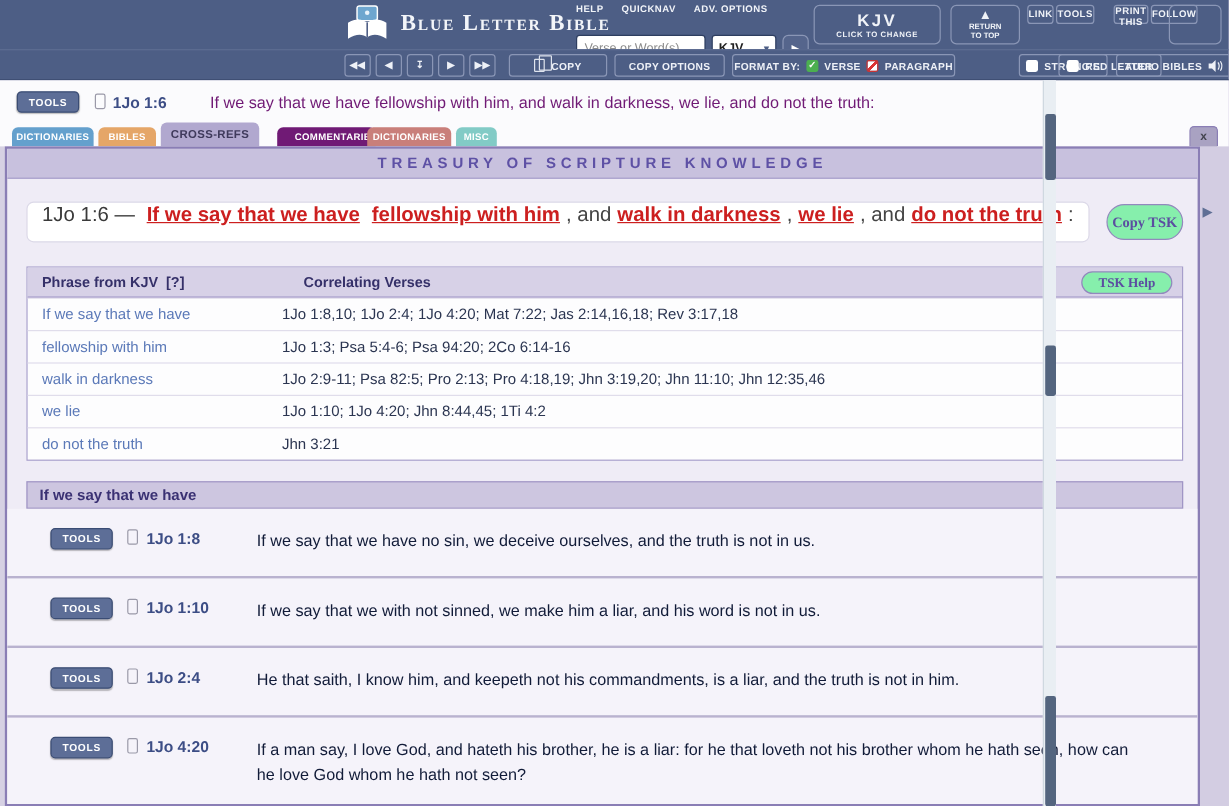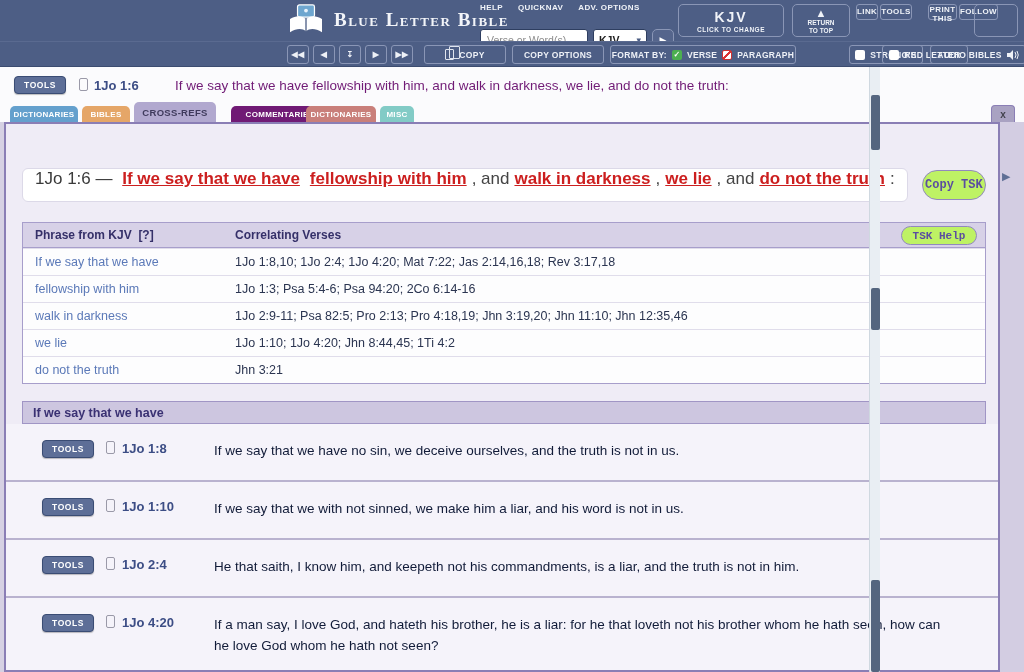--- a/index.html
+++ b/index.html
@@ -94,28 +94,28 @@
     border:2px solid #8a7eb5; background:#efecf6; overflow:hidden; }
   .tsk-title { height:25px; background:#c8c1de; border-bottom:1px solid #a79ecb; display:flex;
     align-items:center; justify-content:center; color:#5e51a5; font-size:12.5px; font-weight:bold;
     letter-spacing:4px; }
 
   .phrase-row { position:absolute; left:16px; top:44px; width:964px; height:34px; display:flex; gap:14px; }
   .phrase-box { flex:1; background:#fff; border:1px solid #dcd9e8; border-radius:6px;
     display:flex; align-items:flex-start; padding:0 12px; font-size:17px; color:#3a3a3a; white-space:pre; }
   .phrase-box .rlink { color:#cc1f1f; font-weight:bold; text-decoration:underline; cursor:pointer; margin:0 5px; }
   .phrase-box .sep { color:#444; }
-  .pill { background:#bef264; border:1.5px solid #9289bd; border-radius:16px; color:#5b4da0;
-    font-weight:bold; cursor:pointer; font-family:Liberation Mono, monospace; }
+  .pill { background:#86efac; border:1.5px solid #9289bd; border-radius:16px; color:#5b4da0;
+    font-weight:bold; cursor:pointer; font-family:Liberation Serif, serif; }
   .copy-tsk { width:96px; height:30px; font-size:12px; align-self:center; }
 
   .tsk-table { position:absolute; left:16px; top:98px; width:964px; background:#fdfdfe;
     border:1px solid #a79ecb; }
   .thead { position:relative; height:25px; background:#d7d1e7; border-bottom:1px solid #a79ecb;
-    display:flex; align-items:center; }
+    display:flex; align-items:center;gap:18px; }
   .thead .c1 { margin-left:12px; width:200px; font-size:12px; font-weight:bold; color:#353069; }
   .thead .c1 .q { cursor:pointer; }
   .thead .c2 { font-size:12px; font-weight:bold; color:#353069; }
   .tsk-help { position:absolute; right:8px; top:3px; width:76px; height:19px; font-size:11px; border-radius:10px; }
   .trow { display:flex; align-items:center; height:27px; border-top:1px solid #e0ddeb; }
   .trow:first-of-type { border-top:none; }
   .trow .c1 { margin-left:12px; width:200px; font-size:12.5px; color:#5b79b8; cursor:pointer; }
   .trow .c2 { font-size:12.5px; color:#2b3551; }
 
   .section-header { position:absolute; left:16px; top:277px; width:964px; height:23px;
@@ -252,20 +252,21 @@
     <div class="tab tab-0">DICTIONARIES</div>
     <div class="tab tab-1">BIBLES</div>
     <div class="tab tab-2">CROSS-REFS</div>
     <div class="tab tab-3">COMMENTARIES</div>
     <div class="tab tab-4">DICTIONARIES</div>
     <div class="tab tab-5">MISC</div>
     <div class="close-tab">x</div>
   </div>
 
   <div class="tsk-panel">
+    <div class="tsk-title">TREASURY OF SCRIPTURE KNOWLEDGE</div>
 
     <div class="phrase-row">
       <div class="phrase-box"><span>1Jo 1:6 — </span><span class="rlink">If we say that we have</span><span class="rlink">fellowship with him</span><span class="sep">, and</span><span class="rlink">walk in darkness</span><span class="sep">,</span><span class="rlink">we lie</span><span class="sep">, and</span><span class="rlink">do not the truth</span><span class="sep">:</span></div>
       <button class="pill copy-tsk">Copy TSK</button>
     </div>
 
     <div class="tsk-table">
       <div class="thead">
         <span class="c1"><span>Phrase from KJV</span>&nbsp;&nbsp;<span class="q">[?]</span></span>
         <span class="c2">Correlating Verses</span>

